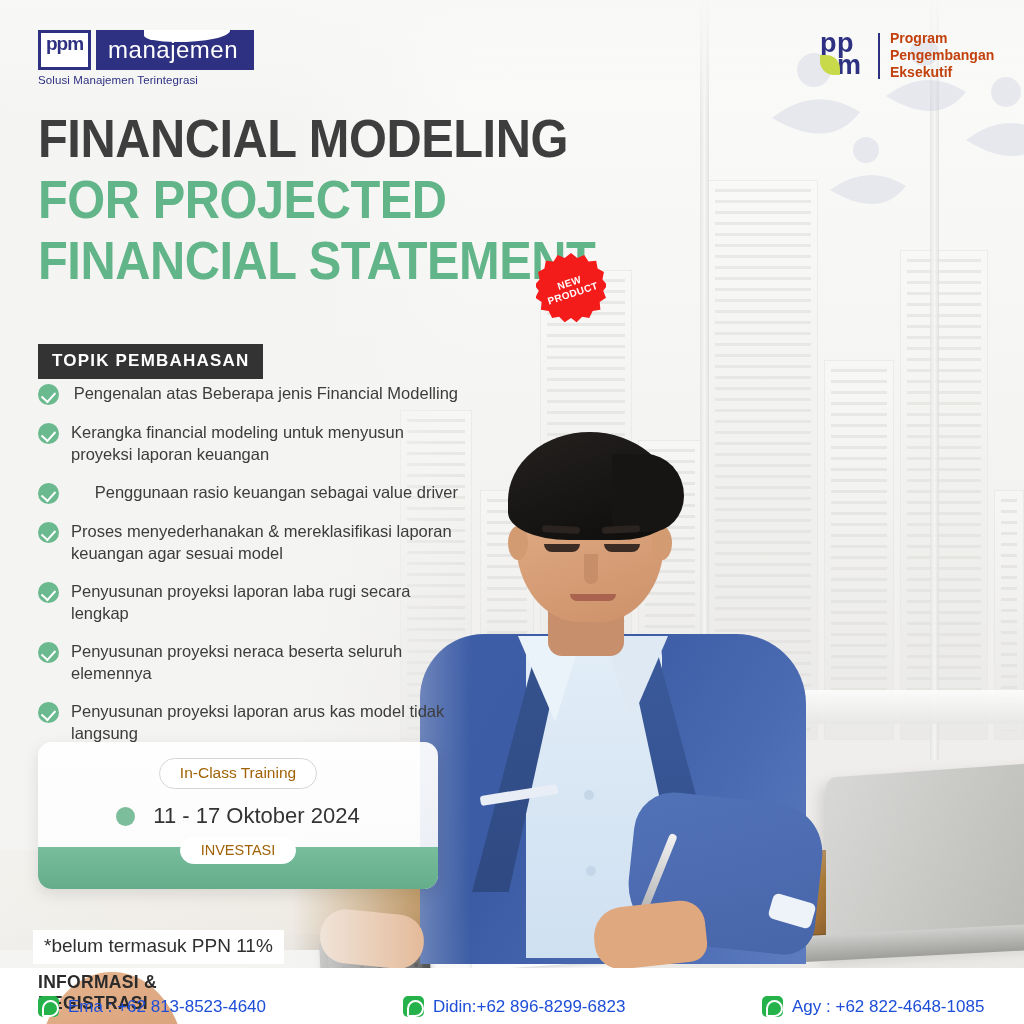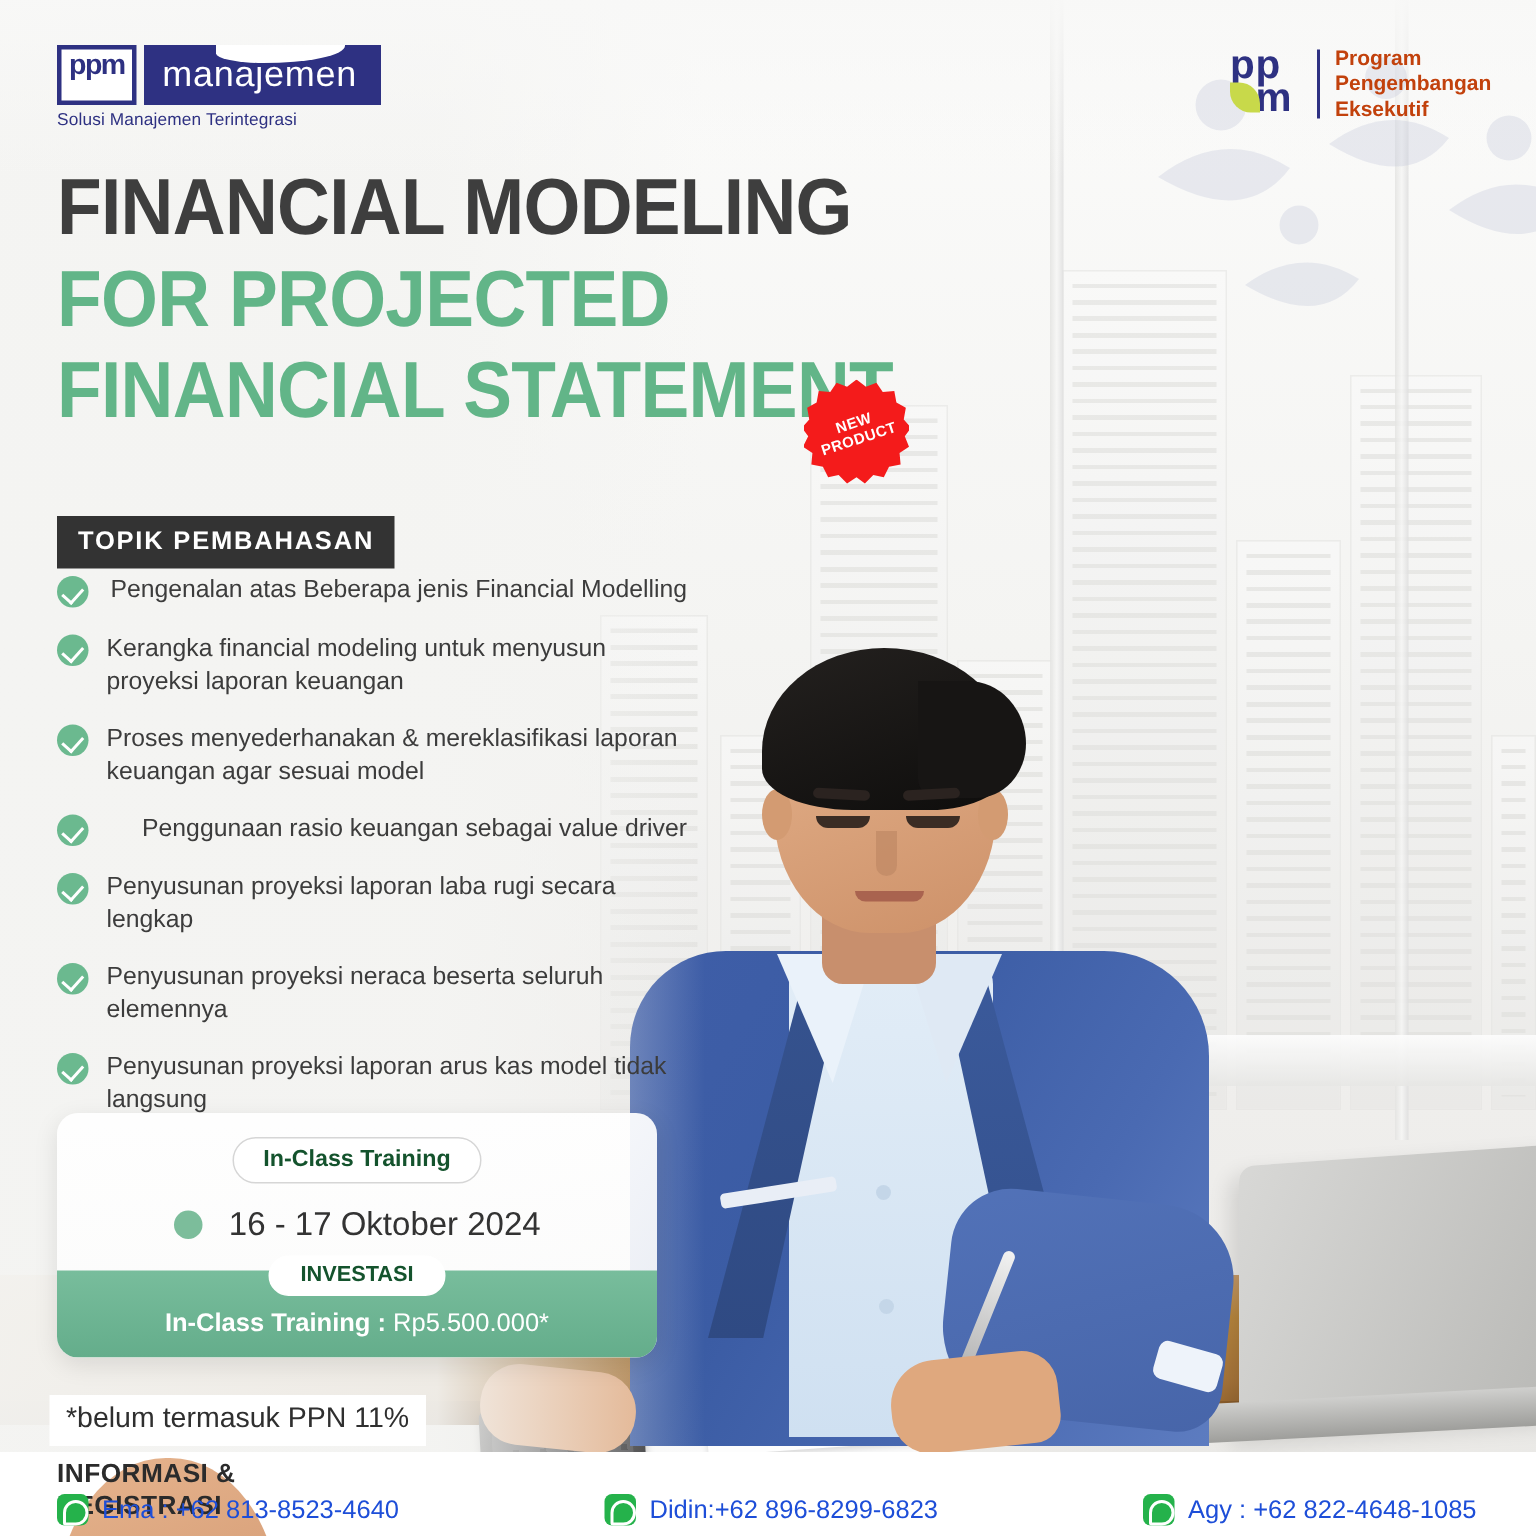--- a/index.html
+++ b/index.html
@@ -196,21 +196,21 @@
 
   
   .card{
     position:absolute; left:38px; top:742px; width:400px;
     border-radius:14px; overflow:hidden;
     background:linear-gradient(180deg, rgba(255,255,255,.93), rgba(252,252,252,.88));
     box-shadow:0 5px 16px rgba(0,0,0,.10);
   }
   .pill{
     display:inline-block; border:1.5px solid #d6d6d6; border-radius:20px;
-    background:#ffffff; color:#14532d; font-weight:bold; font-size:15.5px;
+    background:#ffffff; color:#a16207; font-weight:normal; font-size:15.5px;
     padding:5px 20px 6px;
   }
   .card-top{ padding:16px 0 18px; text-align:center; }
   .date-row{ display:flex; align-items:center; justify-content:center; gap:18px; margin-top:14px;}
   .date-dot{ width:19px; height:19px; border-radius:50%; background:#7cbd9b;}
   .date-txt{ color:#333333; font-size:22px; font-weight:500;}
   .card-bot{
     background:linear-gradient(180deg,#78bd9c,#64ad8b); text-align:center;
     padding:2px 0 13px; position:relative;
   }
@@ -367,53 +367,50 @@
     <div class="topic">
       <span class="chk"></span>
       <span class="tx">Pengenalan atas Beberapa jenis Financial Modelling</span>
     </div>
     <div class="topic">
       <span class="chk"></span>
       <span class="tx">Kerangka financial modeling untuk menyusun proyeksi laporan keuangan</span>
     </div>
     <div class="topic">
       <span class="chk"></span>
+      <span class="tx">Penggunaan rasio keuangan sebagai value driver</span>
+    </div>
+    <div class="topic">
+      <span class="chk"></span>
       <span class="tx">Proses menyederhanakan &amp; mereklasifikasi laporan keuangan agar sesuai model</span>
-    </div>
-    <div class="topic">
-      <span class="chk"></span>
-      <span class="tx">Penggunaan rasio keuangan sebagai value driver</span>
     </div>
     <div class="topic">
       <span class="chk"></span>
       <span class="tx">Penyusunan proyeksi laporan laba rugi secara lengkap</span>
     </div>
     <div class="topic">
       <span class="chk"></span>
       <span class="tx">Penyusunan proyeksi neraca beserta seluruh elemennya</span>
     </div>
     <div class="topic">
       <span class="chk"></span>
       <span class="tx">Penyusunan proyeksi laporan arus kas model tidak langsung</span>
     </div>
   </div>
 
   <div class="card">
     <div class="card-top">
       <span class="pill">In-Class Training</span>
       <div class="date-row">
         <span class="date-dot"></span>
-        <span class="date-txt">16 - 17 Oktober 2024</span>
+        <span class="date-txt">11 - 17 Oktober 2024</span>
       </div>
     </div>
     <div class="card-bot">
       <span class="pill">INVESTASI</span>
-      <div class="invest-line">
-        <b>In-Class Training :</b><span> Rp5.500.000*</span>
-      </div>
     </div>
   </div>
 
   <div class="ppn">*belum termasuk PPN 11%</div>
 
   <div class="footer">
     <div class="head">INFORMASI &amp; REGISTRASI</div>
 
     <div class="contact c1">
       <span class="wa"></span>

